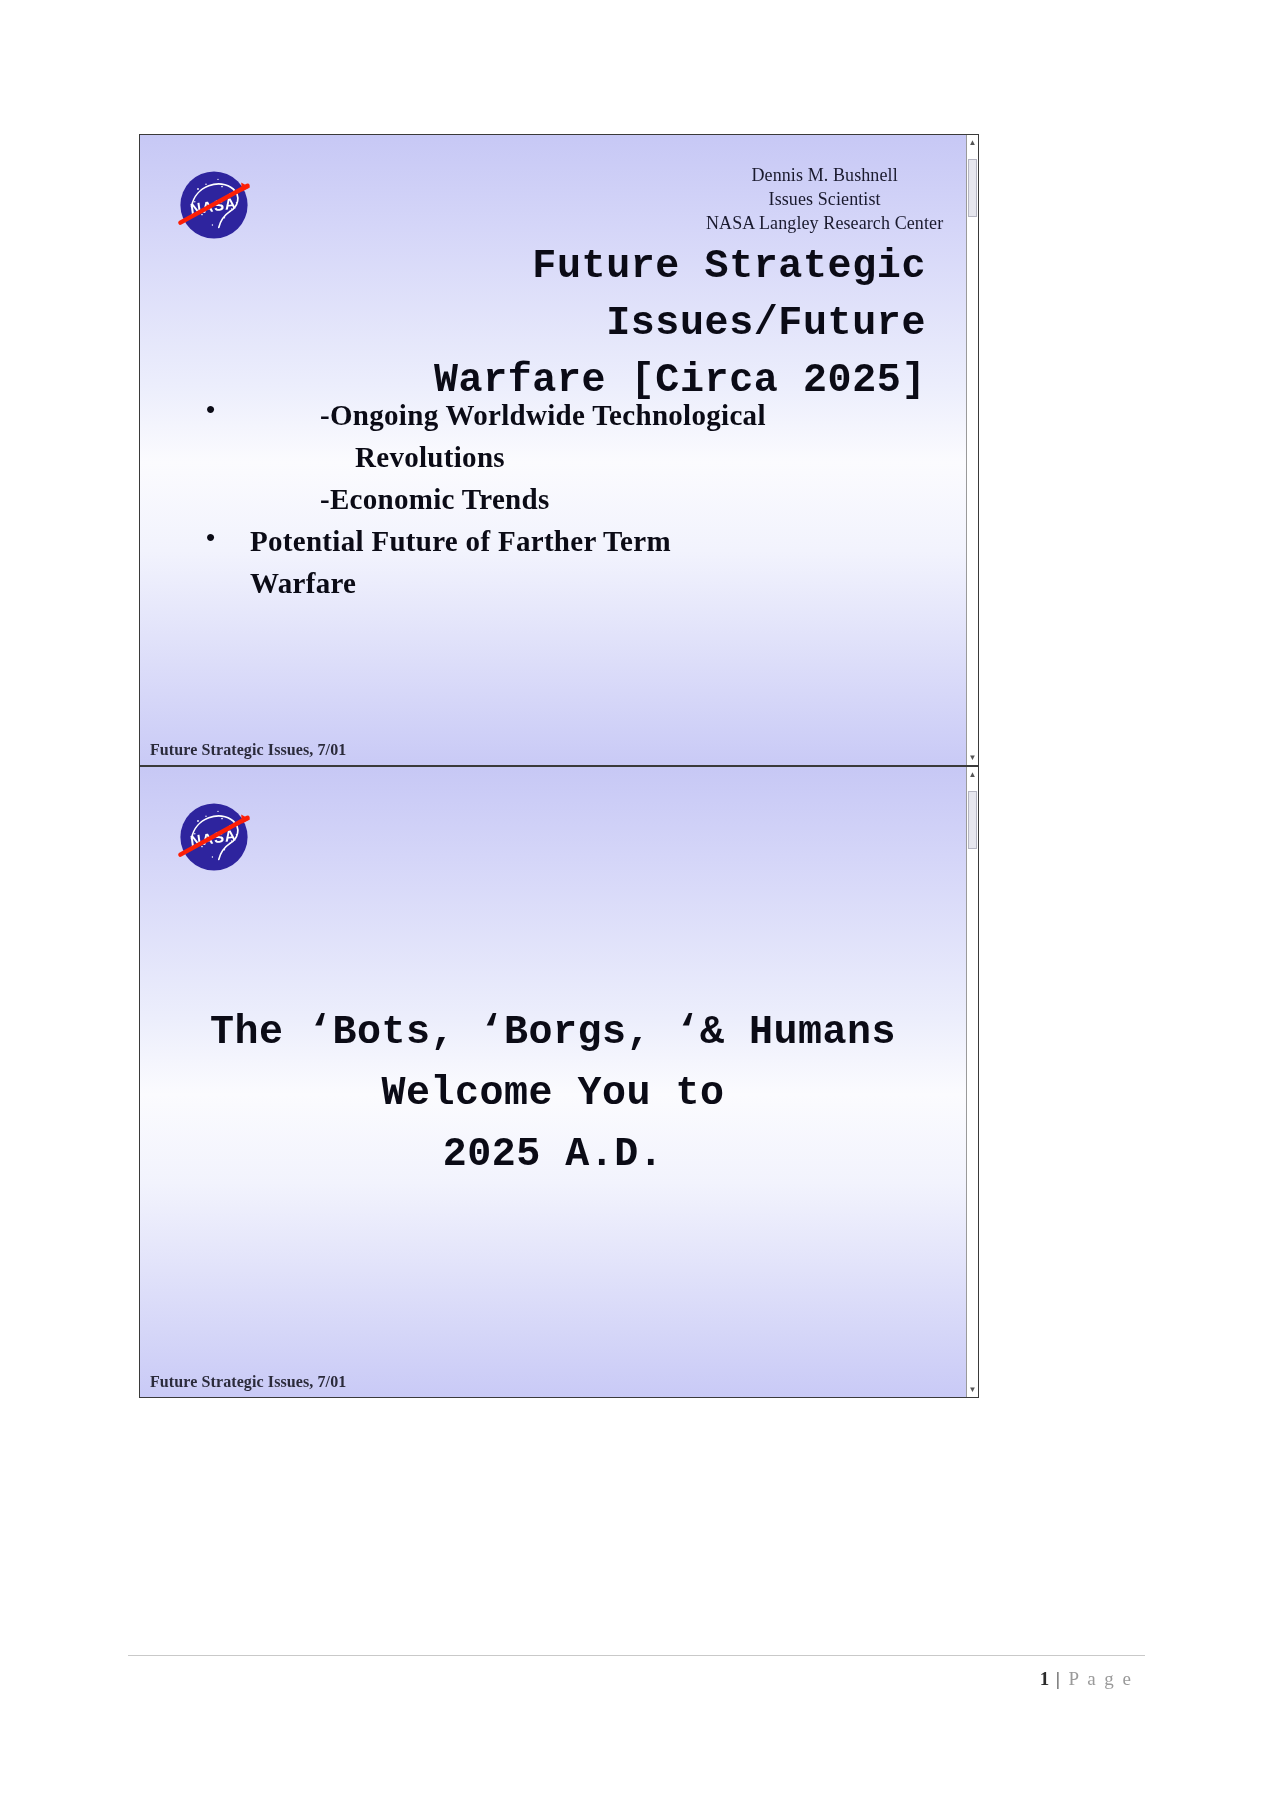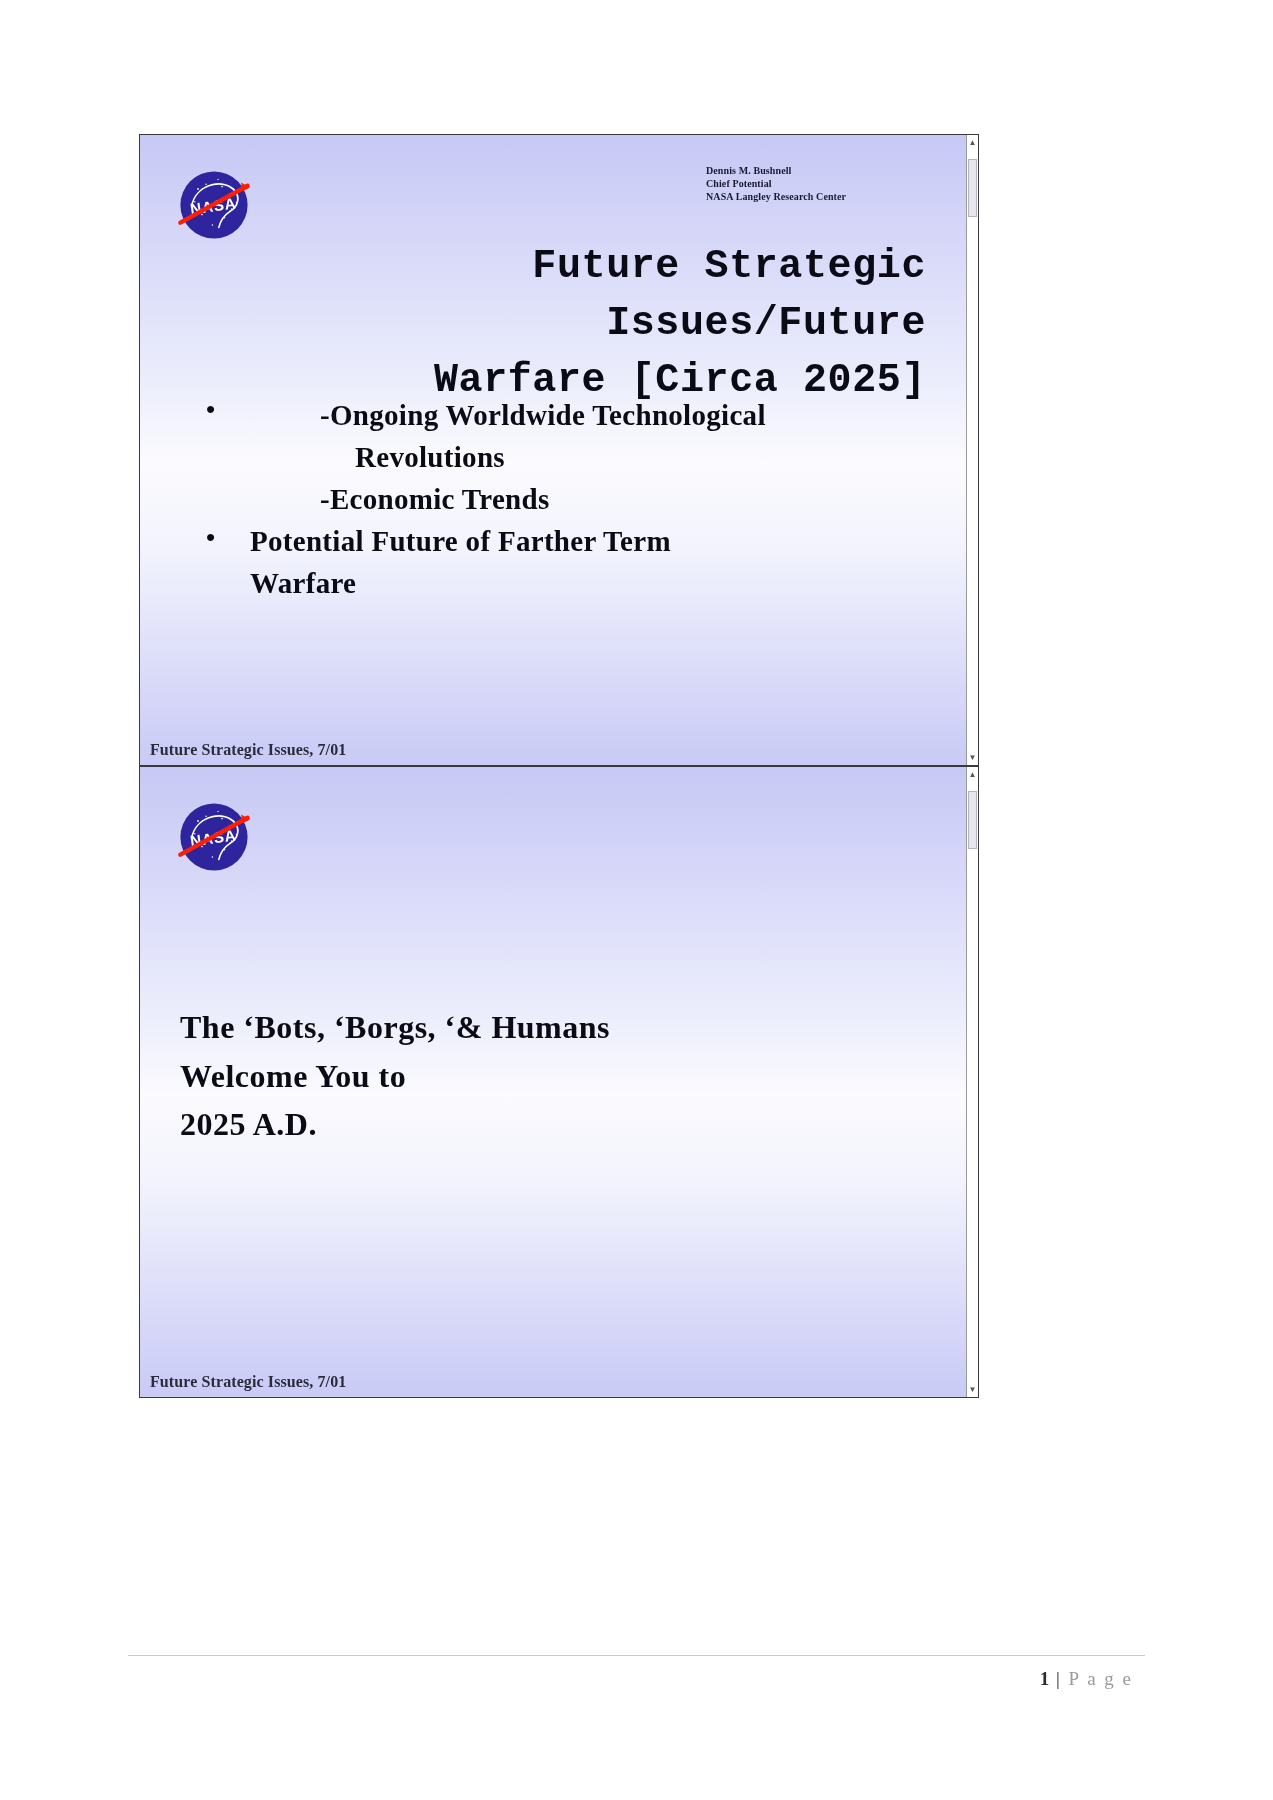--- a/index.html
+++ b/index.html
@@ -93,26 +93,27 @@
   }
   #slide-1 .nasa-logo { left: 34px; top: 30px; }
   #slide-2 .nasa-logo { left: 34px; top: 30px; }
 
   
   .author-block {
     position: absolute;
     left: 566px;
     top: 29px;
     font-family: "Liberation Serif", serif;
-    font-size: 10px;
-    font-weight: bold;
+    font-size: 18px;
+    font-weight: normal;
     color: #1a1a2e;
     line-height: 1.32;
     letter-spacing: 0.1px;
     white-space: nowrap;
+    text-align: center;
   }
 
   .slide-title {
     position: absolute;
     left: 50px;
     right: 40px;
     top: 104px;
     text-align: right;
     font-family: Liberation Mono, monospace;
     font-size: 40px;
@@ -166,23 +167,23 @@
     color: #2b2b3b;
     letter-spacing: 0.1px;
   }
 
   
   .slide2-title {
     position: absolute;
     left: 40px;
     right: 40px;
     top: 236px;
-    text-align: left;
-    font-family: Liberation Serif, serif;
-    font-size: 32px;
+    text-align: center;
+    font-family: Liberation Mono, monospace;
+    font-size: 40px;
     font-weight: bold;
     color: #0b0b16;
     line-height: 1.52;
     letter-spacing: 0.5px;
   }
 
   
   .page-footer {
     position: absolute;
     left: 128px;
@@ -240,21 +241,21 @@
         </g>
         <path d="M22 52 C26 26, 58 16, 74 30 C84 39, 80 52, 70 58" fill="none" stroke="#ffffff" stroke-width="2.1" stroke-linecap="round"></path>
         <path d="M70 58 C64 62, 58 70, 56 78" fill="none" stroke="#ffffff" stroke-width="2.1" stroke-linecap="round"></path>
         <text x="50" y="58" font-family="Liberation Sans, sans-serif" font-size="19" font-weight="bold" fill="#ffffff" text-anchor="middle" transform="rotate(-8 50 58)" letter-spacing="1">NASA</text>
         <path d="M8 72 L92 26" stroke="#fc1f06" stroke-width="5.5" stroke-linecap="round"></path>
         <path d="M84 22 L95 28 L85 33 Z" fill="#fc1f06"></path>
       </svg>
 
       <div class="author-block">
         <div>Dennis M. Bushnell</div>
-        <div>Chief Potential</div>
+        <div>Issues Scientist</div>
         <div>NASA Langley Research Center</div>
       </div>
 
       <div class="slide-title">
         <div>Future Strategic Issues/Future</div>
         <div>Warfare [Circa 2025]</div>
       </div>
 
       <div class="bullets">
         <div class="bullet-line">

